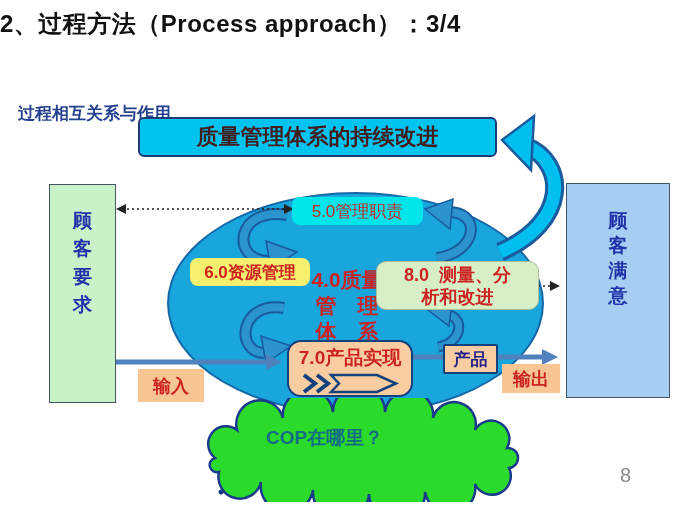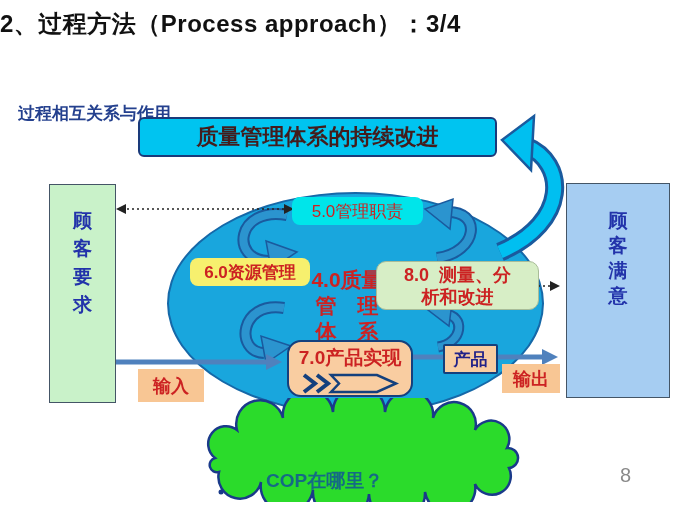--- a/index.html
+++ b/index.html
@@ -55,21 +55,21 @@
          border:2.5px solid #14407D;flex-direction:column;justify-content:flex-start;
          font-size:19px;font-weight:bold;color:#CC2222;padding-top:3px;}
   .chevronsvg{margin-top:1px;}
   .boxproduct{left:443px;top:344px;width:55px;height:30px;background:#F9CDA1;border-radius:2px;
          border:2px solid #14407D;font-size:17px;font-weight:bold;color:#222288;}
   .boxio{background:#F8C694;font-size:18px;font-weight:bold;color:#CC2222;}
   .boxinput{left:138px;top:369px;width:66px;height:33px;}
   .boxoutput{left:502px;top:364px;width:58px;height:29px;}
   
   .cloudsvg{left:203px;top:398px;z-index:5;}
-  .cloudtext{left:266px;top:425px;z-index:6;font-size:19px;font-weight:600;color:#156A85;margin-top:43px;}
+  .cloudtext{left:266px;top:425px;z-index:6;font-size:19px;font-weight:600;color:#156A85;}
   .pagenum{left:620px;top:464px;font-size:20px;color:#8A8A8A;z-index:1;}
 </style>
 </head>
 <body>
 
 <div class="slide">
 
   <div class="abs title">2、过程方法（Process approach）：3/4</div>
   <div class="abs subtitle">过程相互关系与作用</div>
 

